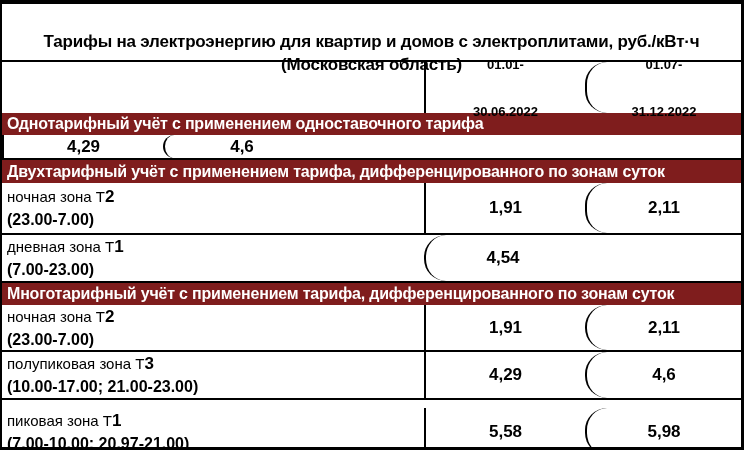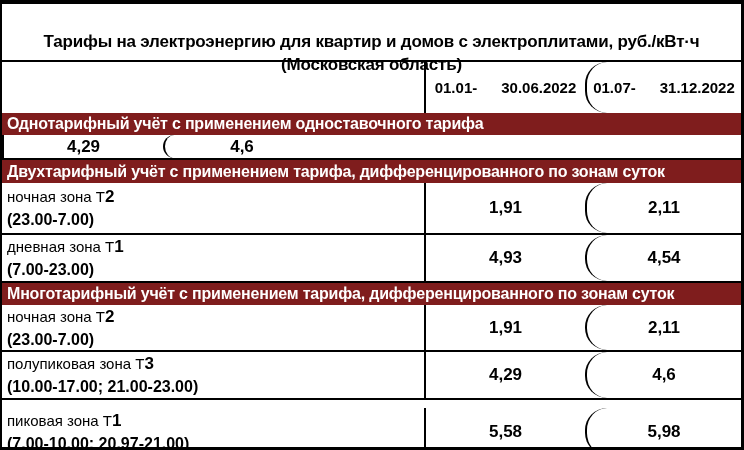--- a/index.html
+++ b/index.html
@@ -18,22 +18,22 @@
     display:block; height:58px; border-bottom:2px solid #000;
     text-align:center; font-weight:bold; font-size:17px; line-height:23px;
     padding-top:26px; letter-spacing:-0.2px;
   }
   
   .header-row { height:51px; }
   .c1 { width:422px; }
   .c2 { width:161px; border-left:2px solid #000; }
   .c3 { width:156px; border-left:2px solid #000;border-radius:22px; }
   .period-cell {
-    display:flex; align-items:center; justify-content:center;
-    font-weight:bold; font-size:15px; line-height:23px;gap:24px;
+    display:flex; flex-direction:column; align-items:center; justify-content:center;
+    font-weight:bold; font-size:13px; line-height:23px;gap:24px;
   }
   
   .section-row {
     background:#7f1d1d; color:#fff; font-weight:bold; font-size:16px;
     align-items:center; padding-left:5px; letter-spacing:-0.2px;
     white-space:nowrap; overflow:hidden;
   }
   
   .data-row { border-bottom:2px solid #000; }
   .data-row:last-child { border-bottom:none;margin-top:8px; }
@@ -86,21 +86,20 @@
     </div>
     <div class="c2 value-cell">1,91</div>
     <div class="c3 value-cell">2,11</div>
   </div>
 
   <div class="row data-row" style="height:48px">
     <div class="c1 label-cell">
       <div><span>дневная зона Т</span><span class="tnum">1</span></div>
       <div class="time-line">(7.00-23.00)</div>
     </div>
-    <div class="c2 value-cell">4,93</div>
     <div class="c3 value-cell">4,54</div>
   </div>
 
   <div class="row section-row" style="height:22px">Многотарифный учёт с применением тарифа, дифференцированного по зонам суток</div>
 
   <div class="row data-row" style="height:47px">
     <div class="c1 label-cell">
       <div><span>ночная зона Т</span><span class="tnum">2</span></div>
       <div class="time-line">(23.00-7.00)</div>
     </div>

